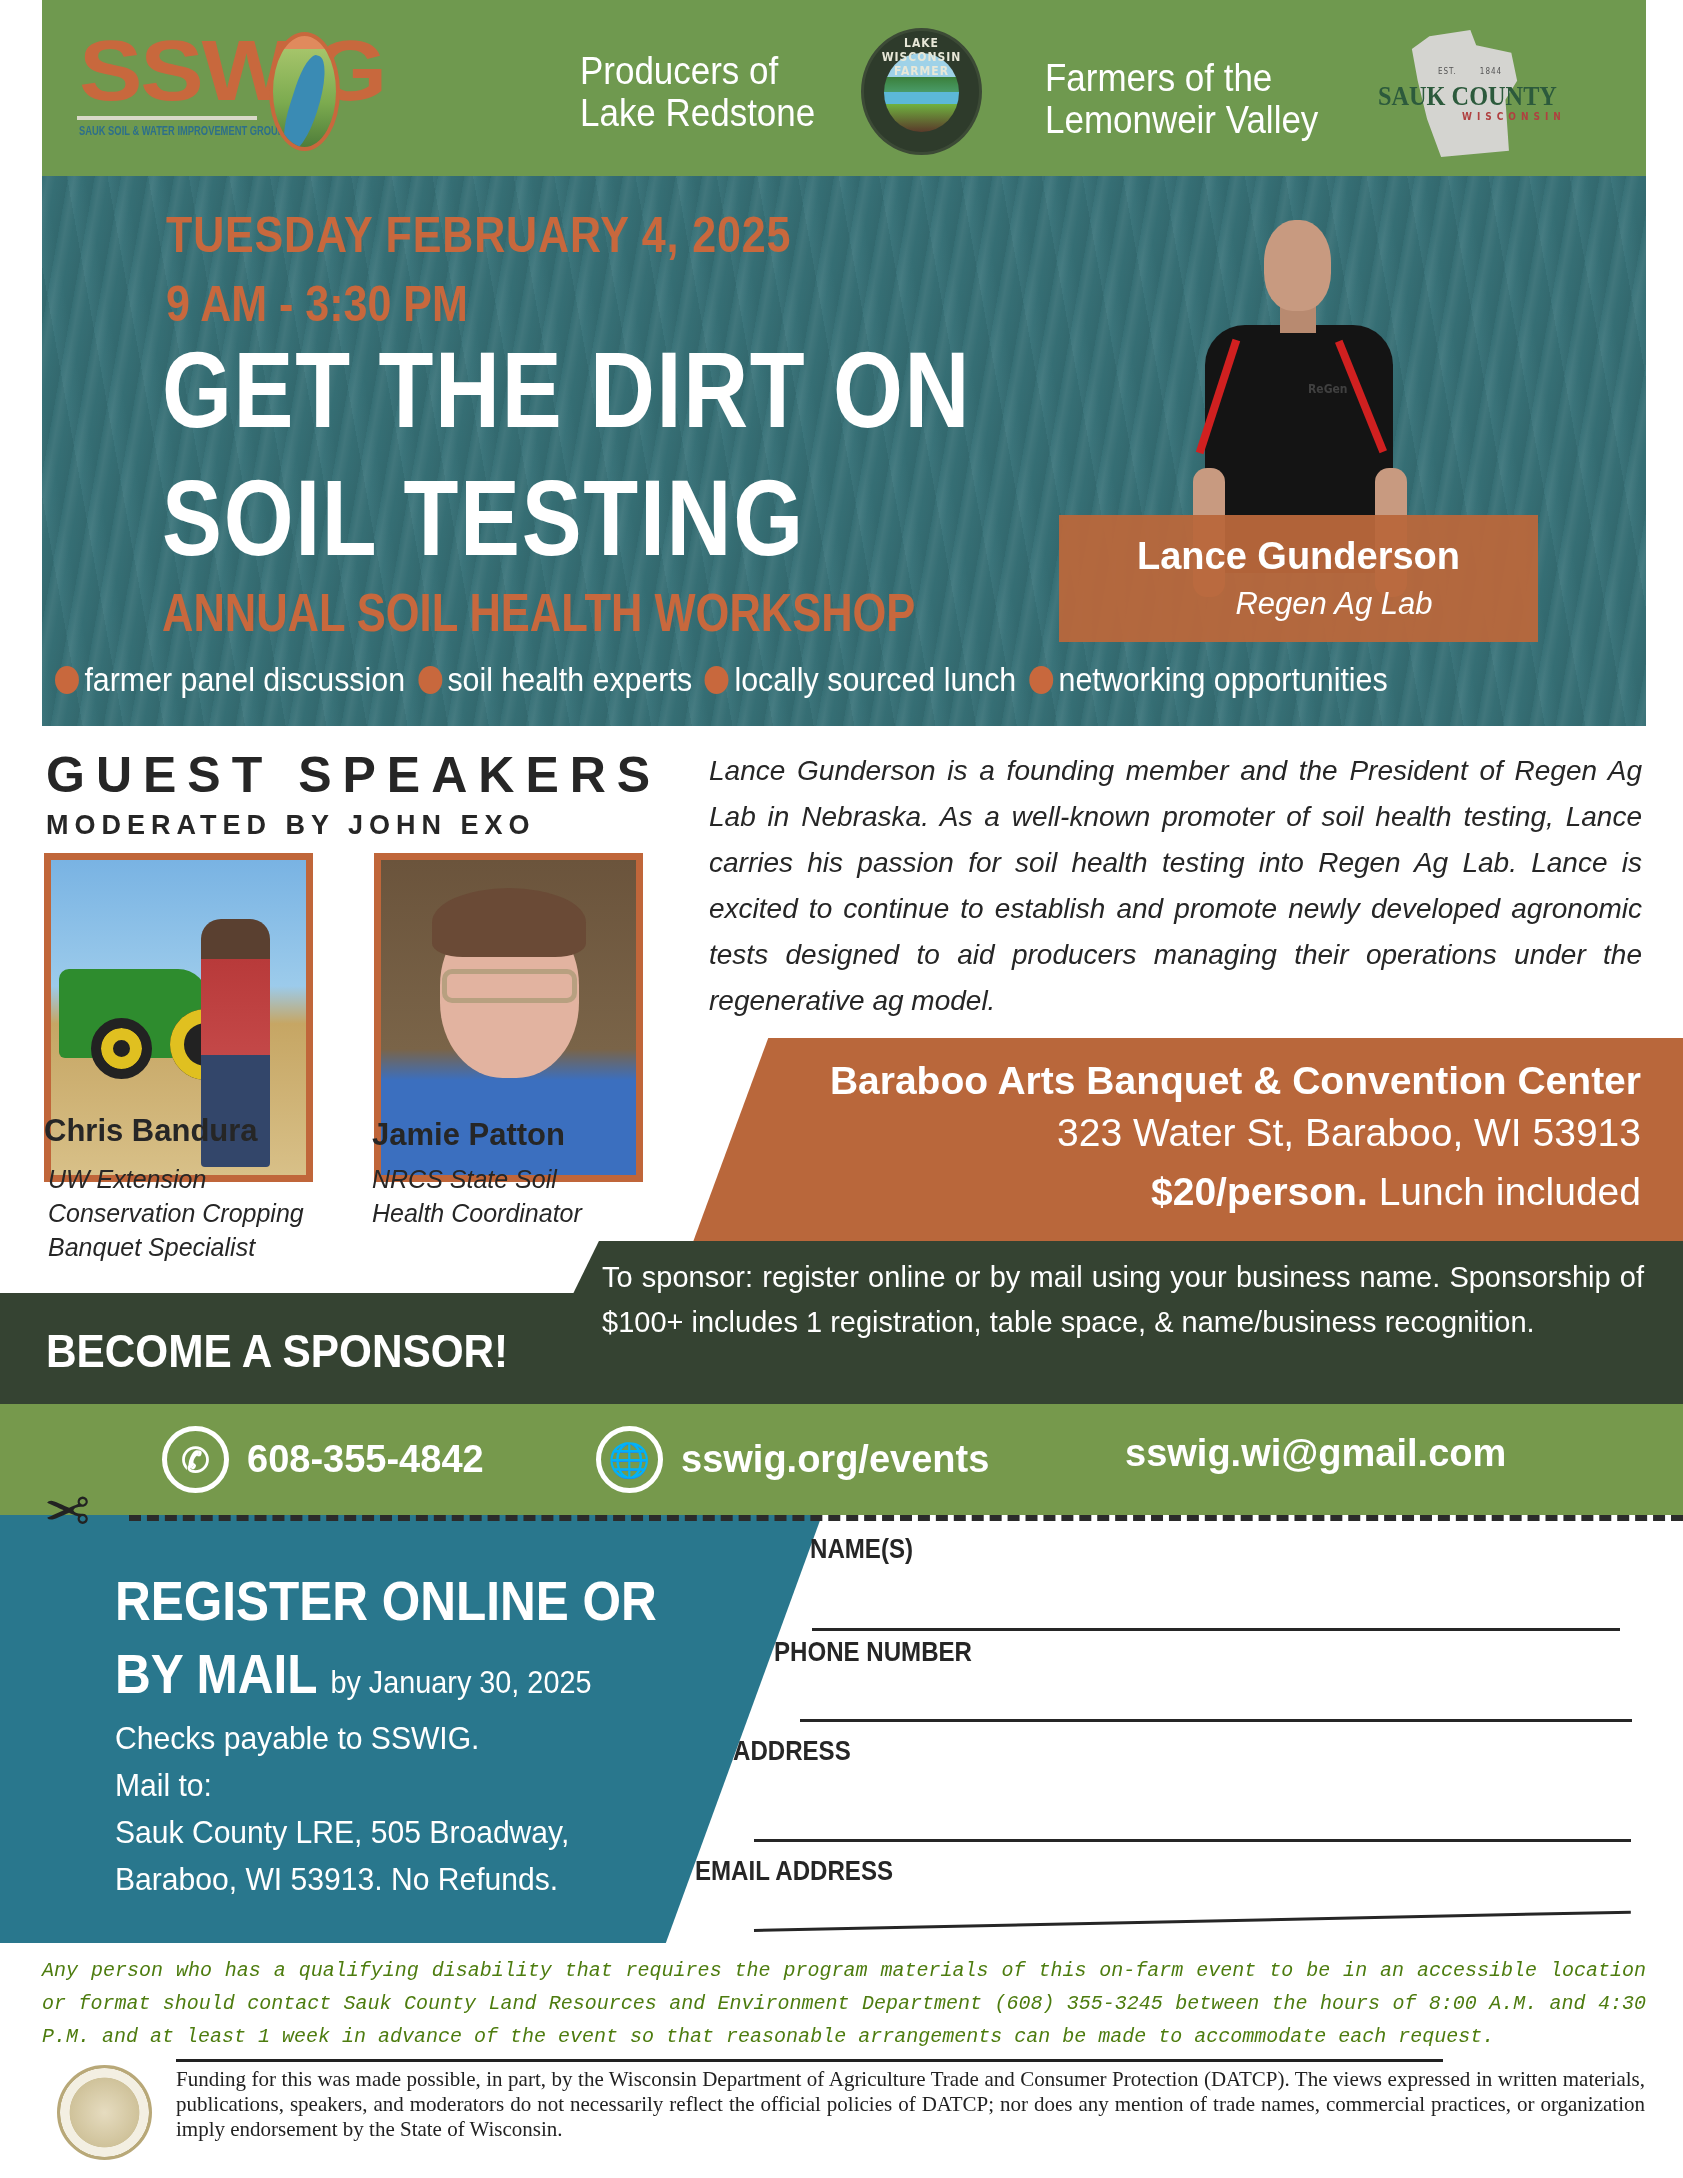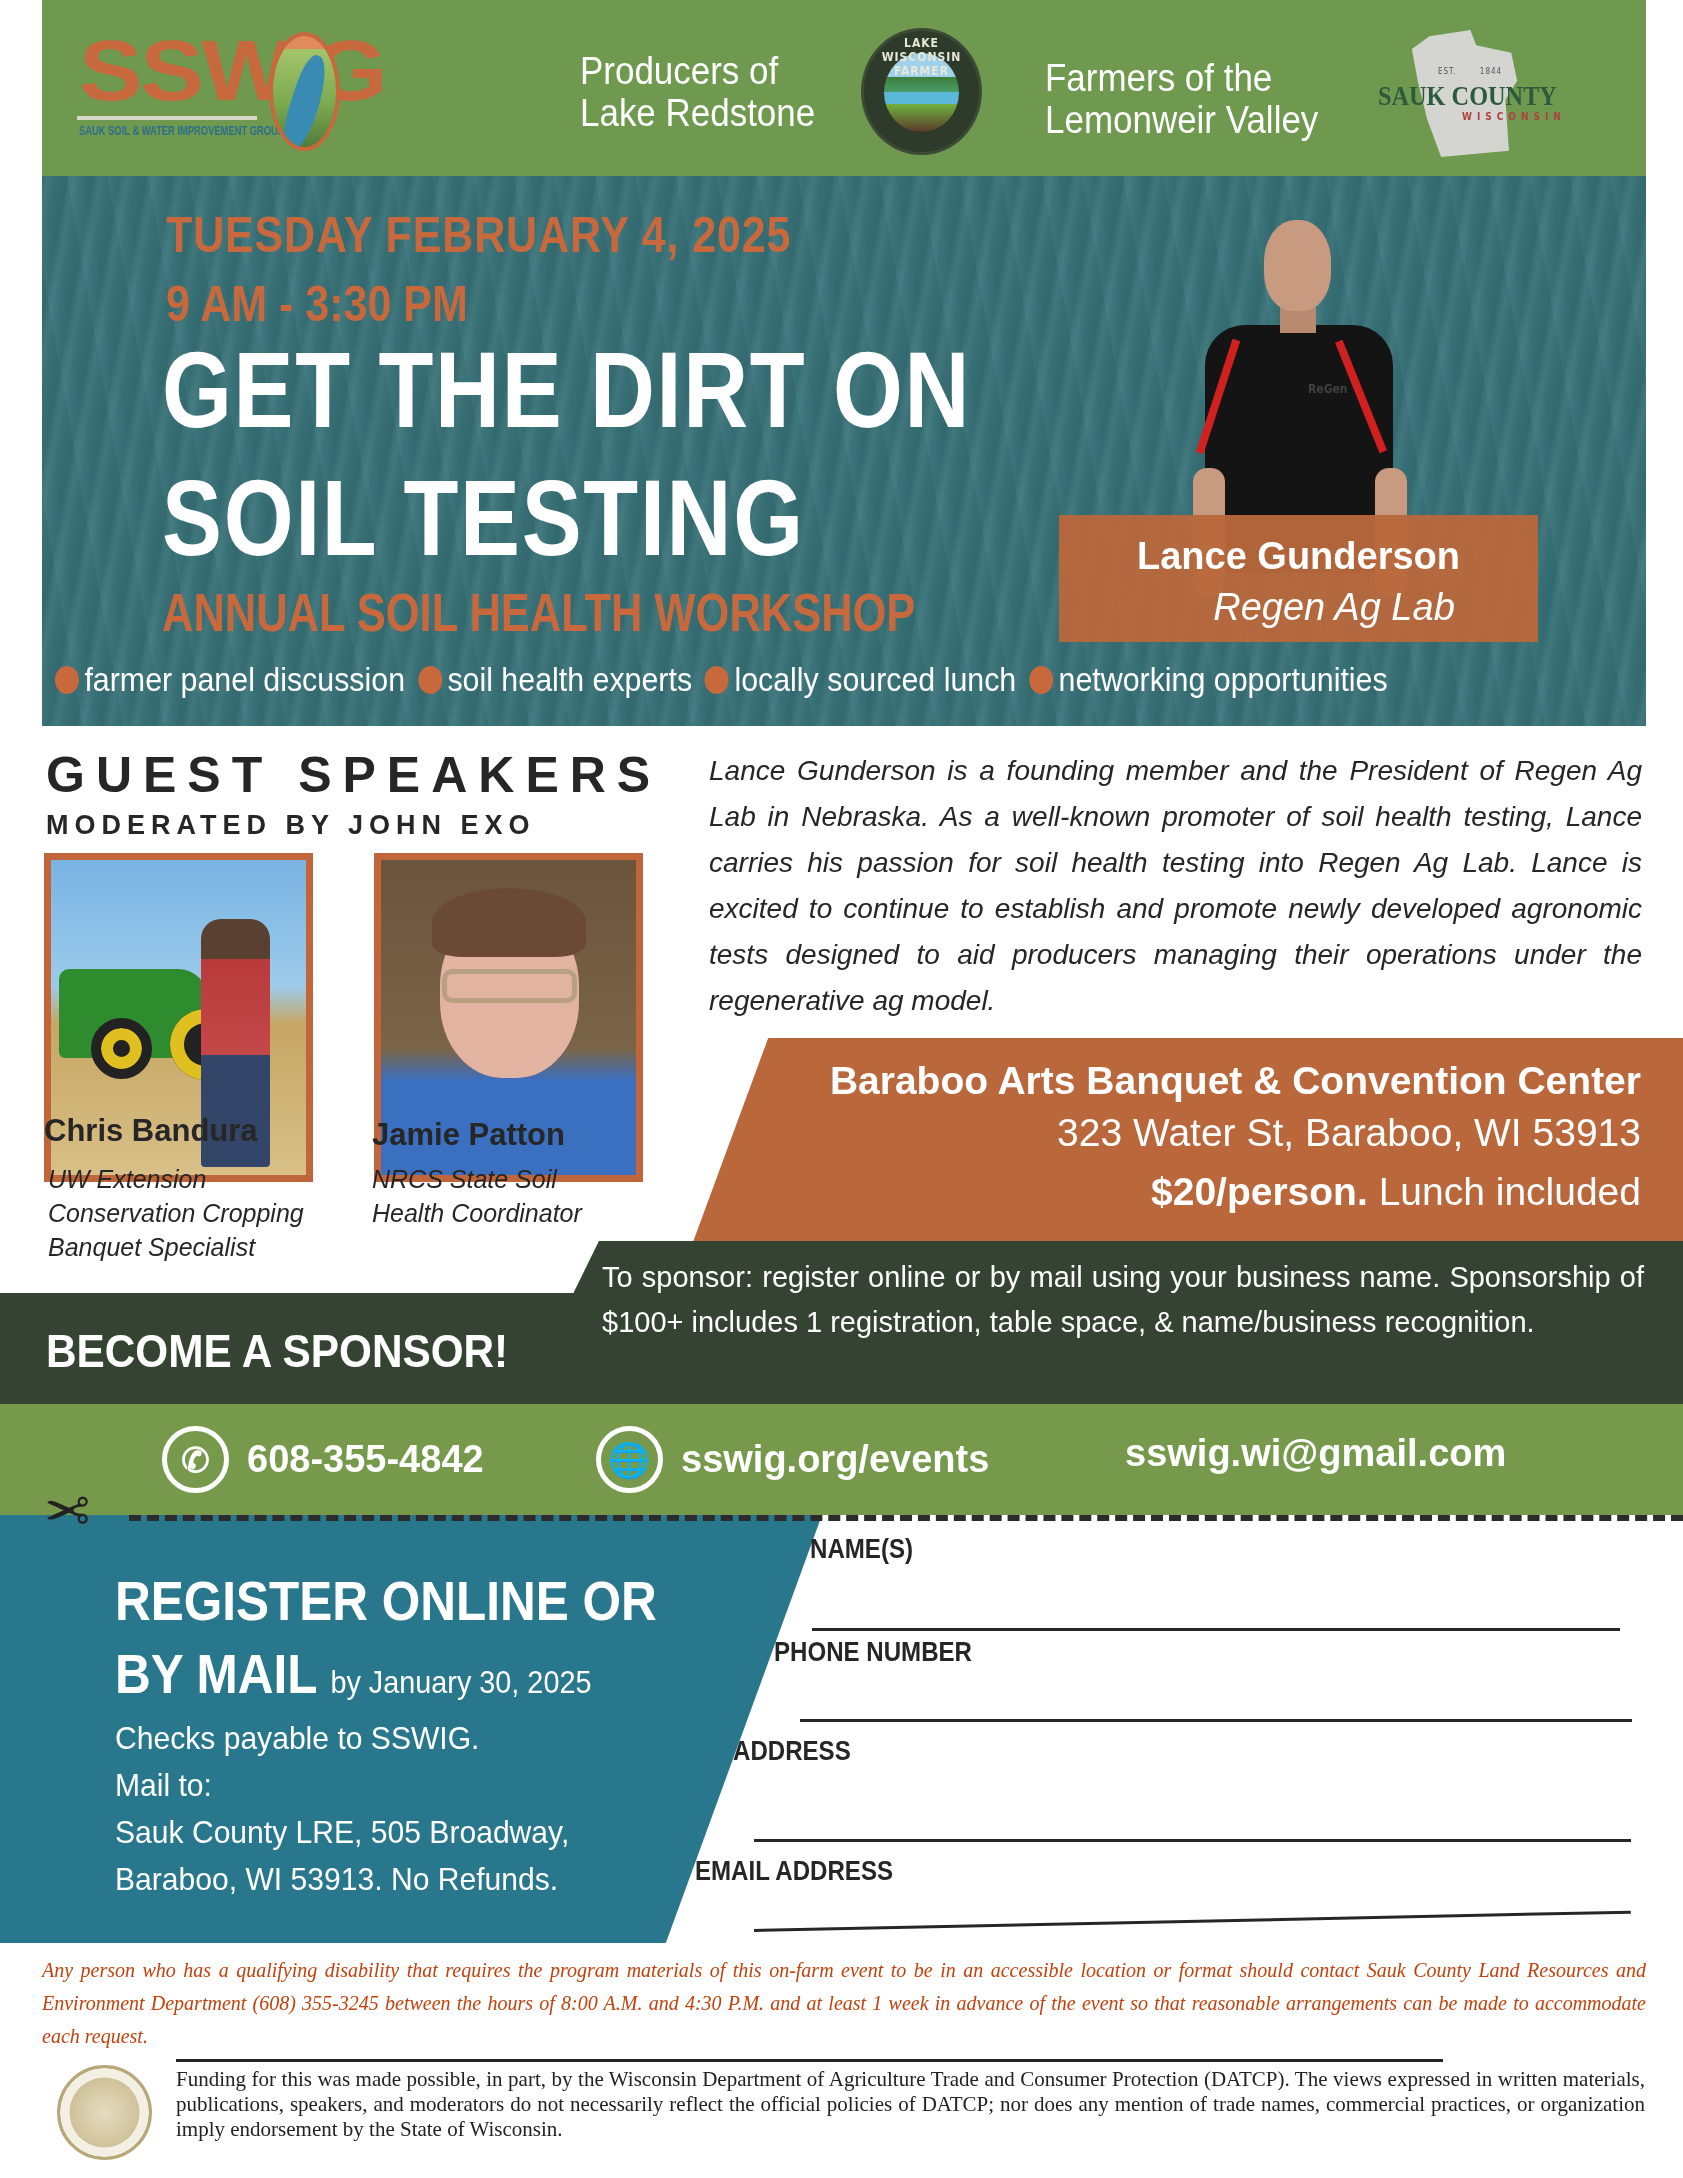--- a/index.html
+++ b/index.html
@@ -44,21 +44,21 @@
   .p-neck { position: absolute; left: 117px; top: 83px; width: 36px; height: 30px; background: #b88a70; }
   .p-body { position: absolute; left: 42px; top: 105px; width: 188px; height: 248px; background: #141414; border-radius: 40px 40px 6px 6px; }
   .p-stripe-l { position: absolute; left: 51px; top: 117px; width: 8px; height: 119px; background: #d02020; transform: rotate(18deg); }
   .p-stripe-r { position: absolute; left: 194px; top: 117px; width: 8px; height: 119px; background: #d02020; transform: rotate(-22deg); }
   .p-arm-l { position: absolute; left: 30px; top: 248px; width: 32px; height: 129px; background: #c89a80; border-radius: 14px; }
   .p-arm-r { position: absolute; left: 212px; top: 248px; width: 32px; height: 129px; background: #c89a80; border-radius: 14px; }
   .p-logo { position: absolute; left: 145px; top: 162px; font-size: 12px; color: #404040; font-weight: bold; }
 
   .speaker-box { left: 1059px; top: 515px; width: 479px; height: 127px; background: #b9673b; opacity: 0.95; }
   .speaker-name { left: 1059px; top: 535px; width: 479px; text-align: center; font-family: "Liberation Sans", sans-serif; font-weight: bold; font-size: 38px; color: #ffffff; }
-  .speaker-org { left: 1059px; top: 586px; width: 550px; text-align: center; font-family: "Liberation Sans", sans-serif; font-style: italic; font-size: 38px; color: #ffffff; }
+  .speaker-org { left: 1059px; top: 586px; width: 550px; text-align: center; font-family: "Liberation Sans", sans-serif; font-style: italic; font-size: 31px; color: #ffffff; }
 
   .bullets { left: 55px; top: 661px; width: 1584px; display: flex; align-items: center; font-family: "Liberation Sans", sans-serif; font-size: 33px; color: #ffffff; white-space: nowrap; transform: scaleX(0.92); transform-origin: left; }
   .bullet { display: flex; align-items: center; margin-right: 14px; }
   .dot { display: inline-block; width: 26px; height: 28px; border-radius: 50%; background: #c8683d; margin-right: 6px; }
 
   
   .gs-title { left: 46px; top: 746px; font-family: "Liberation Sans", sans-serif; font-weight: bold; font-size: 50px; letter-spacing: 11px; color: #262626; white-space: nowrap; }
   .gs-mod { left: 46px; top: 810px; font-family: "Liberation Sans", sans-serif; font-weight: bold; font-size: 27px; letter-spacing: 6px; color: #262626; white-space: nowrap; }
   .photo { border: 7px solid #c0663a; overflow: hidden; }
   .photo1 { left: 44px; top: 853px; width: 269px; height: 329px; background: linear-gradient(180deg, #79b3e3 0%, #9ccbeb 40%, #c6a664 52%, #d8c088 100%); }
@@ -115,21 +115,21 @@
   .fl2 { left: 774px; top: 1636px; }
   .fl3 { left: 733px; top: 1735px; }
   .fl4 { left: 695px; top: 1855px; }
   .form-line { height: 3px; background: #262626; }
   .ln1 { left: 812px; top: 1628px; width: 808px; }
   .ln2 { left: 800px; top: 1719px; width: 832px; }
   .ln3 { left: 754px; top: 1839px; width: 877px; }
   .ln4 { left: 754px; top: 1929px; width: 877px; transform: rotate(-1.2deg); transform-origin: left; }
 
   
-  .disclaimer { left: 42px; top: 1954px; width: 1604px; font-family: Liberation Serif, serif; font-style: italic; font-size: 20px; line-height: 33px; color: #c2410c; text-align: justify; text-align-last: left; }
+  .disclaimer { left: 42px; top: 1954px; width: 1604px; font-family: Liberation Mono, monospace; font-style: italic; font-size: 20px; line-height: 33px; color: #4d7c0f; text-align: justify; text-align-last: left; }
   .fund-rule { left: 176px; top: 2059px; width: 1267px; height: 3px; background: #222; }
   .seal { left: 57px; top: 2065px; width: 95px; height: 95px; border-radius: 50%; border: 3px solid #b8a878; background: radial-gradient(circle, #e6dcc0 0%, #cfc29a 55%, #f3efe2 56%, #f3efe2 70%, #b8a878 71%, #f3efe2 74%); }
   .funding { left: 176px; top: 2067px; width: 1469px; font-family: "Liberation Serif", serif; font-size: 21px; line-height: 25px; color: #222; text-align: justify; text-align-last: left; }
 </style>
 </head>
 <body>
 
 <div class="abs logo-band"></div>
 <div class="abs sswig-word">SSWIG</div>
 <div class="abs sswig-rule"></div>

